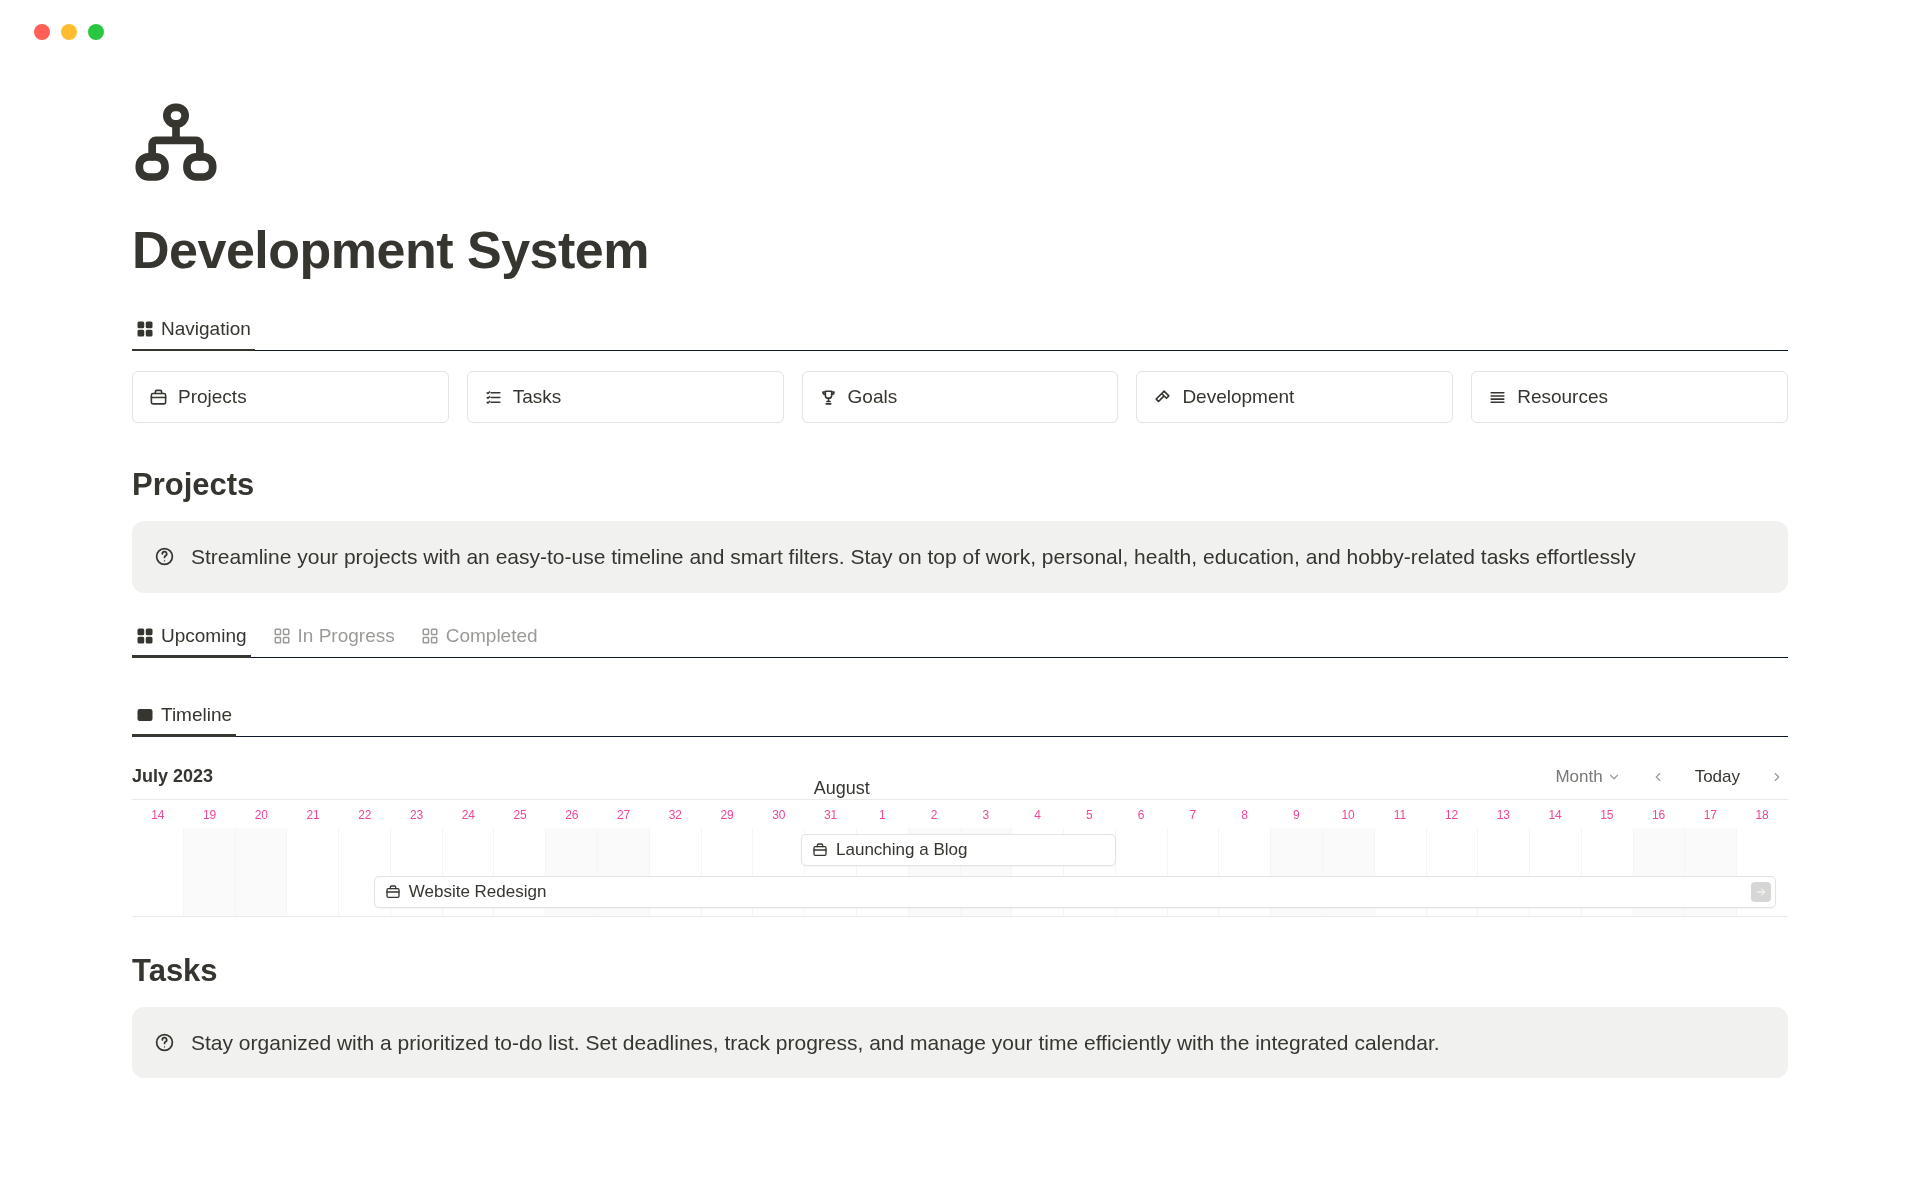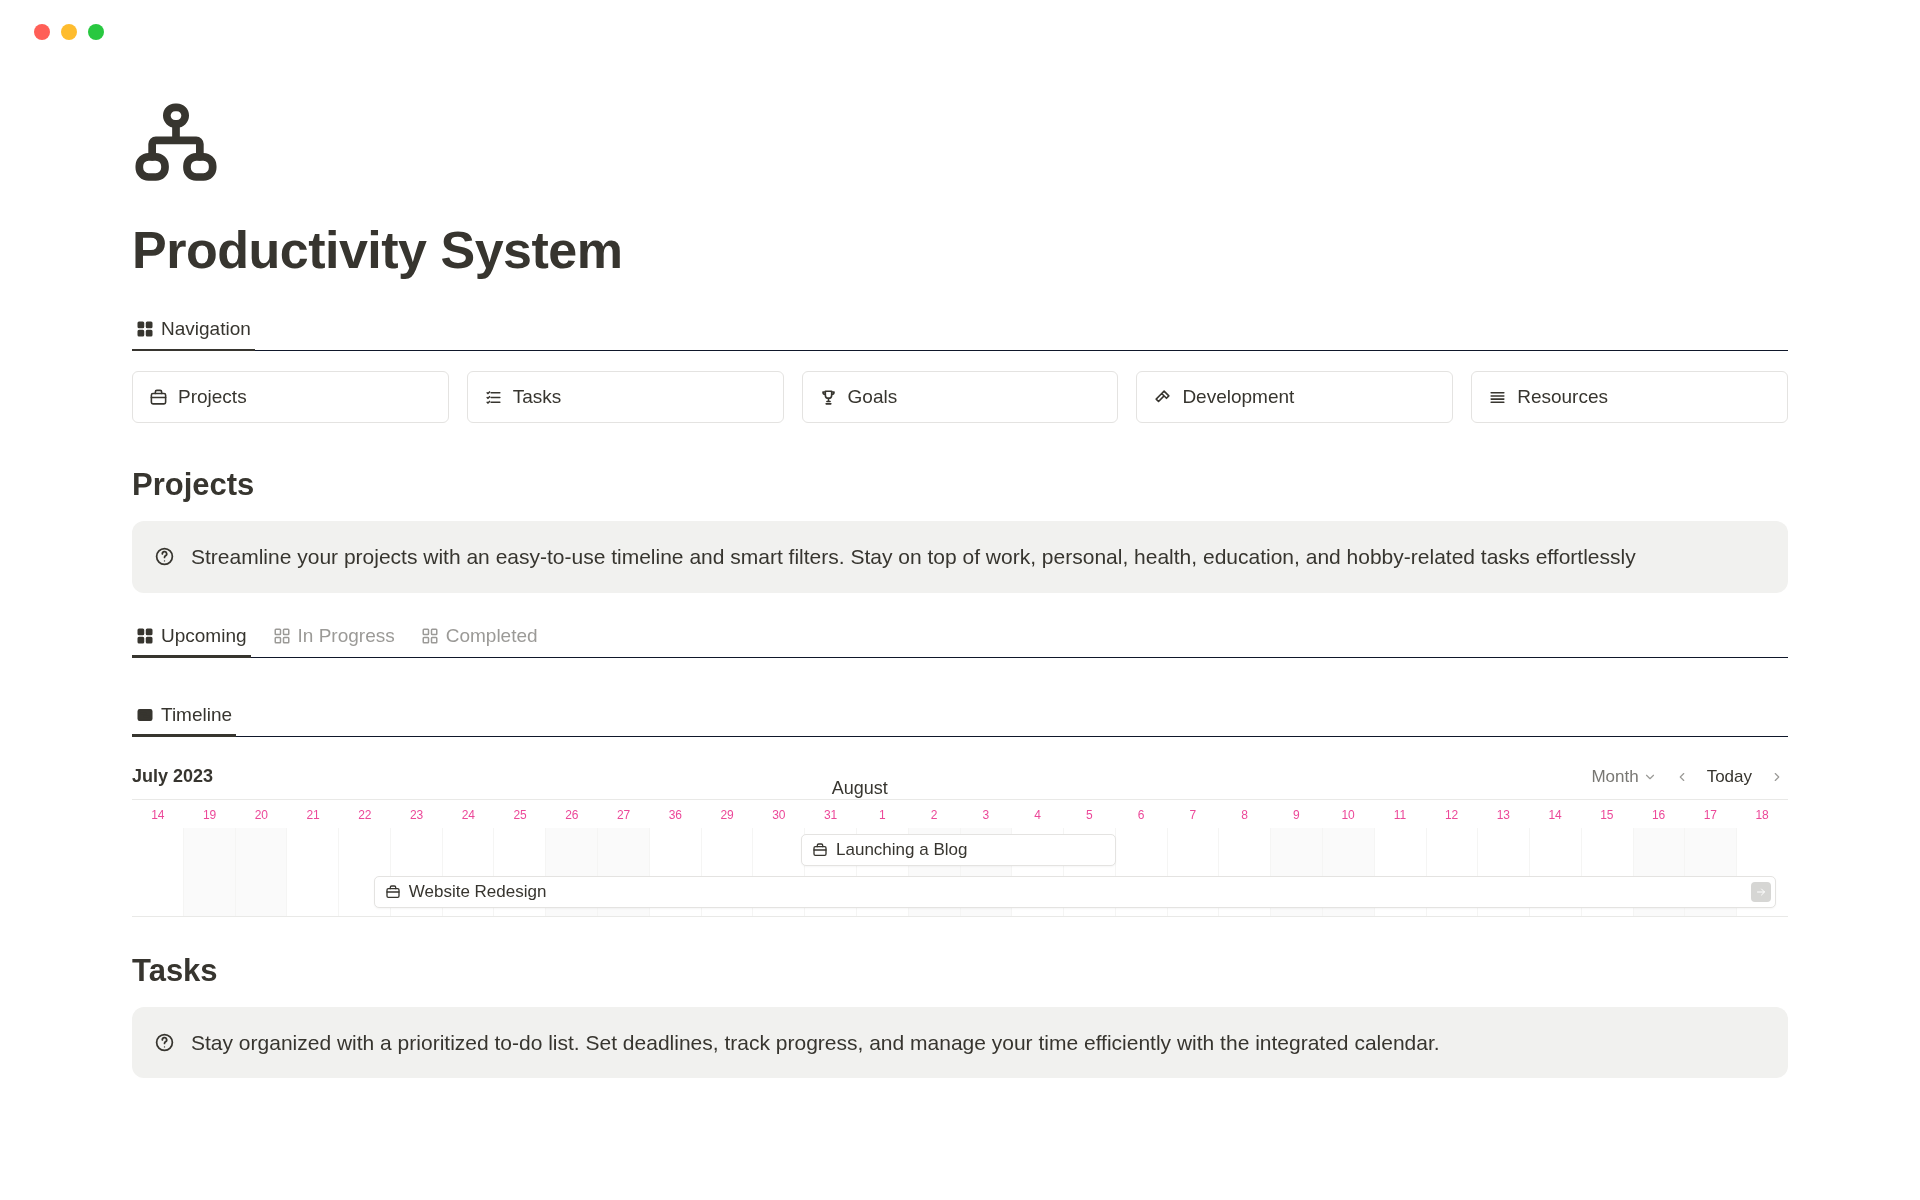--- a/index.html
+++ b/index.html
@@ -133,21 +133,21 @@
   font-weight: 400;
   color: #37352f;
   position: absolute;
   left: 50%;
   transform: translateX(-50%);
   margin-top: 12px;
 }
 .timeline-controls {
   display: flex;
   align-items: center;
-  gap: 10px;
+  gap: 22px;
 }
 .ctl { display: inline-flex; align-items: center; gap: 4px; font-size: 17px; color: #787773; cursor: pointer; padding: 2px 4px; }
 .ctl.today { color: #37352f; font-weight: 500; }
 .ctl svg { width: 14px; height: 14px; }
 
 .day-scale {
   display: flex;
   font-size: 12px;
   color: #ec4899;
   padding: 8px 0 6px 0;
@@ -271,21 +271,21 @@
 
   <div class="page-icon">
     <svg viewBox="0 0 48 48" fill="none">
       <rect x="19" y="4" width="10" height="9" rx="4.5" stroke="#37352f" stroke-width="4.2"></rect>
       <rect x="4" y="31" width="14" height="11" rx="5" stroke="#37352f" stroke-width="4.2"></rect>
       <rect x="30" y="31" width="14" height="11" rx="5" stroke="#37352f" stroke-width="4.2"></rect>
       <path d="M24 13v9M24 22H13a2 2 0 0 0-2 2v7M24 22h11a2 2 0 0 1 2 2v7" stroke="#37352f" stroke-width="4.2" stroke-linecap="round"></path>
     </svg>
   </div>
 
-  <h1 class="page-title">Productivity System</h1>
+  <h1 class="page-title">Development System</h1>
 
   <div class="tab-row">
     <div class="tab active">
       <svg viewBox="0 0 24 24" class="ico">
           <use href="#i-grid"></use>
         </svg>
       <span>Navigation</span>
     </div>
   </div>
 
@@ -395,21 +395,21 @@
       <div class="day">14</div>
       <div class="day">19</div>
       <div class="day">20</div>
       <div class="day">21</div>
       <div class="day">22</div>
       <div class="day">23</div>
       <div class="day">24</div>
       <div class="day">25</div>
       <div class="day">26</div>
       <div class="day">27</div>
-      <div class="day">36</div>
+      <div class="day">32</div>
       <div class="day">29</div>
       <div class="day">30</div>
       <div class="day">31</div>
       <div class="day">1</div>
       <div class="day">2</div>
       <div class="day">3</div>
       <div class="day">4</div>
       <div class="day">5</div>
       <div class="day">6</div>
       <div class="day">7</div>

